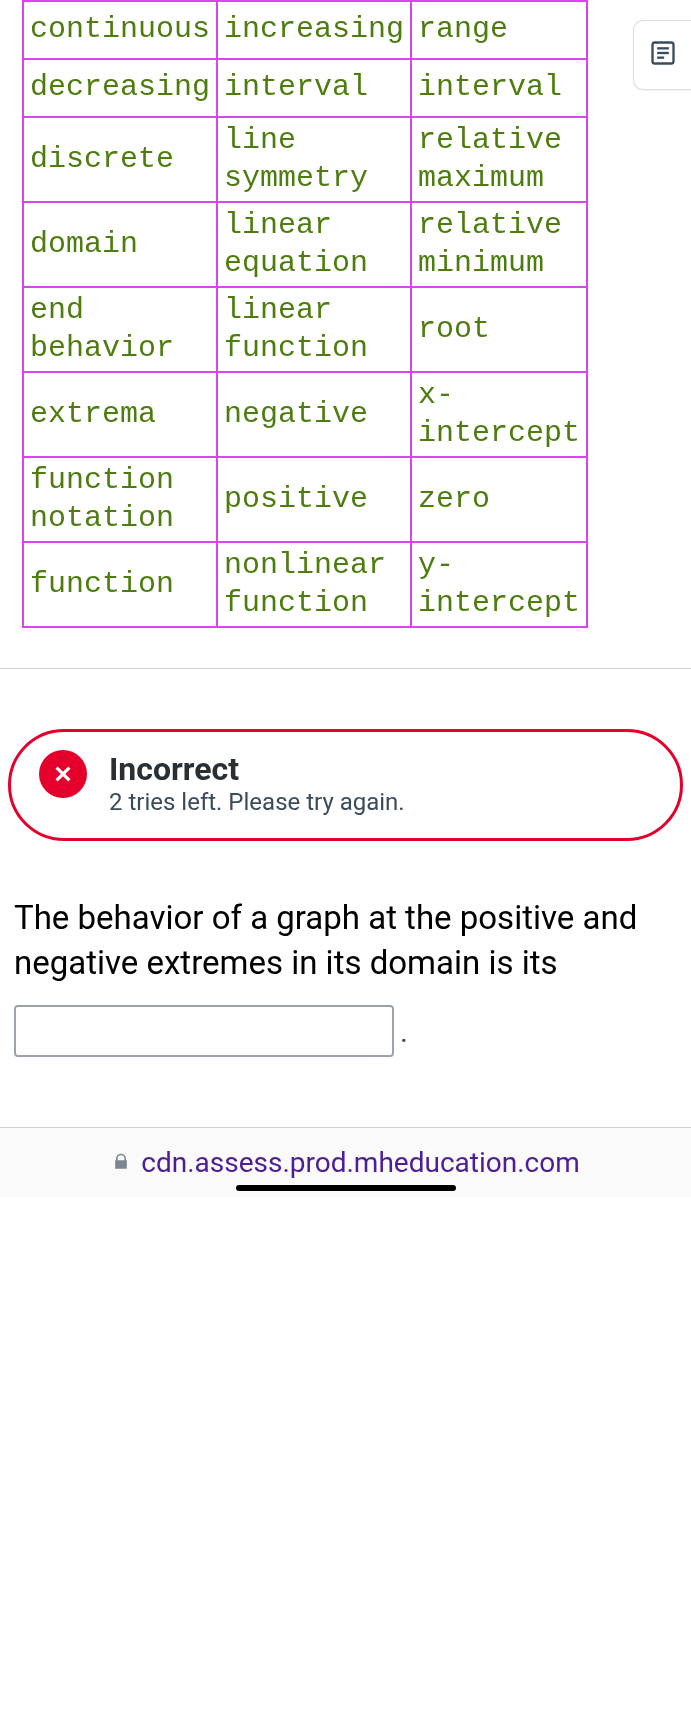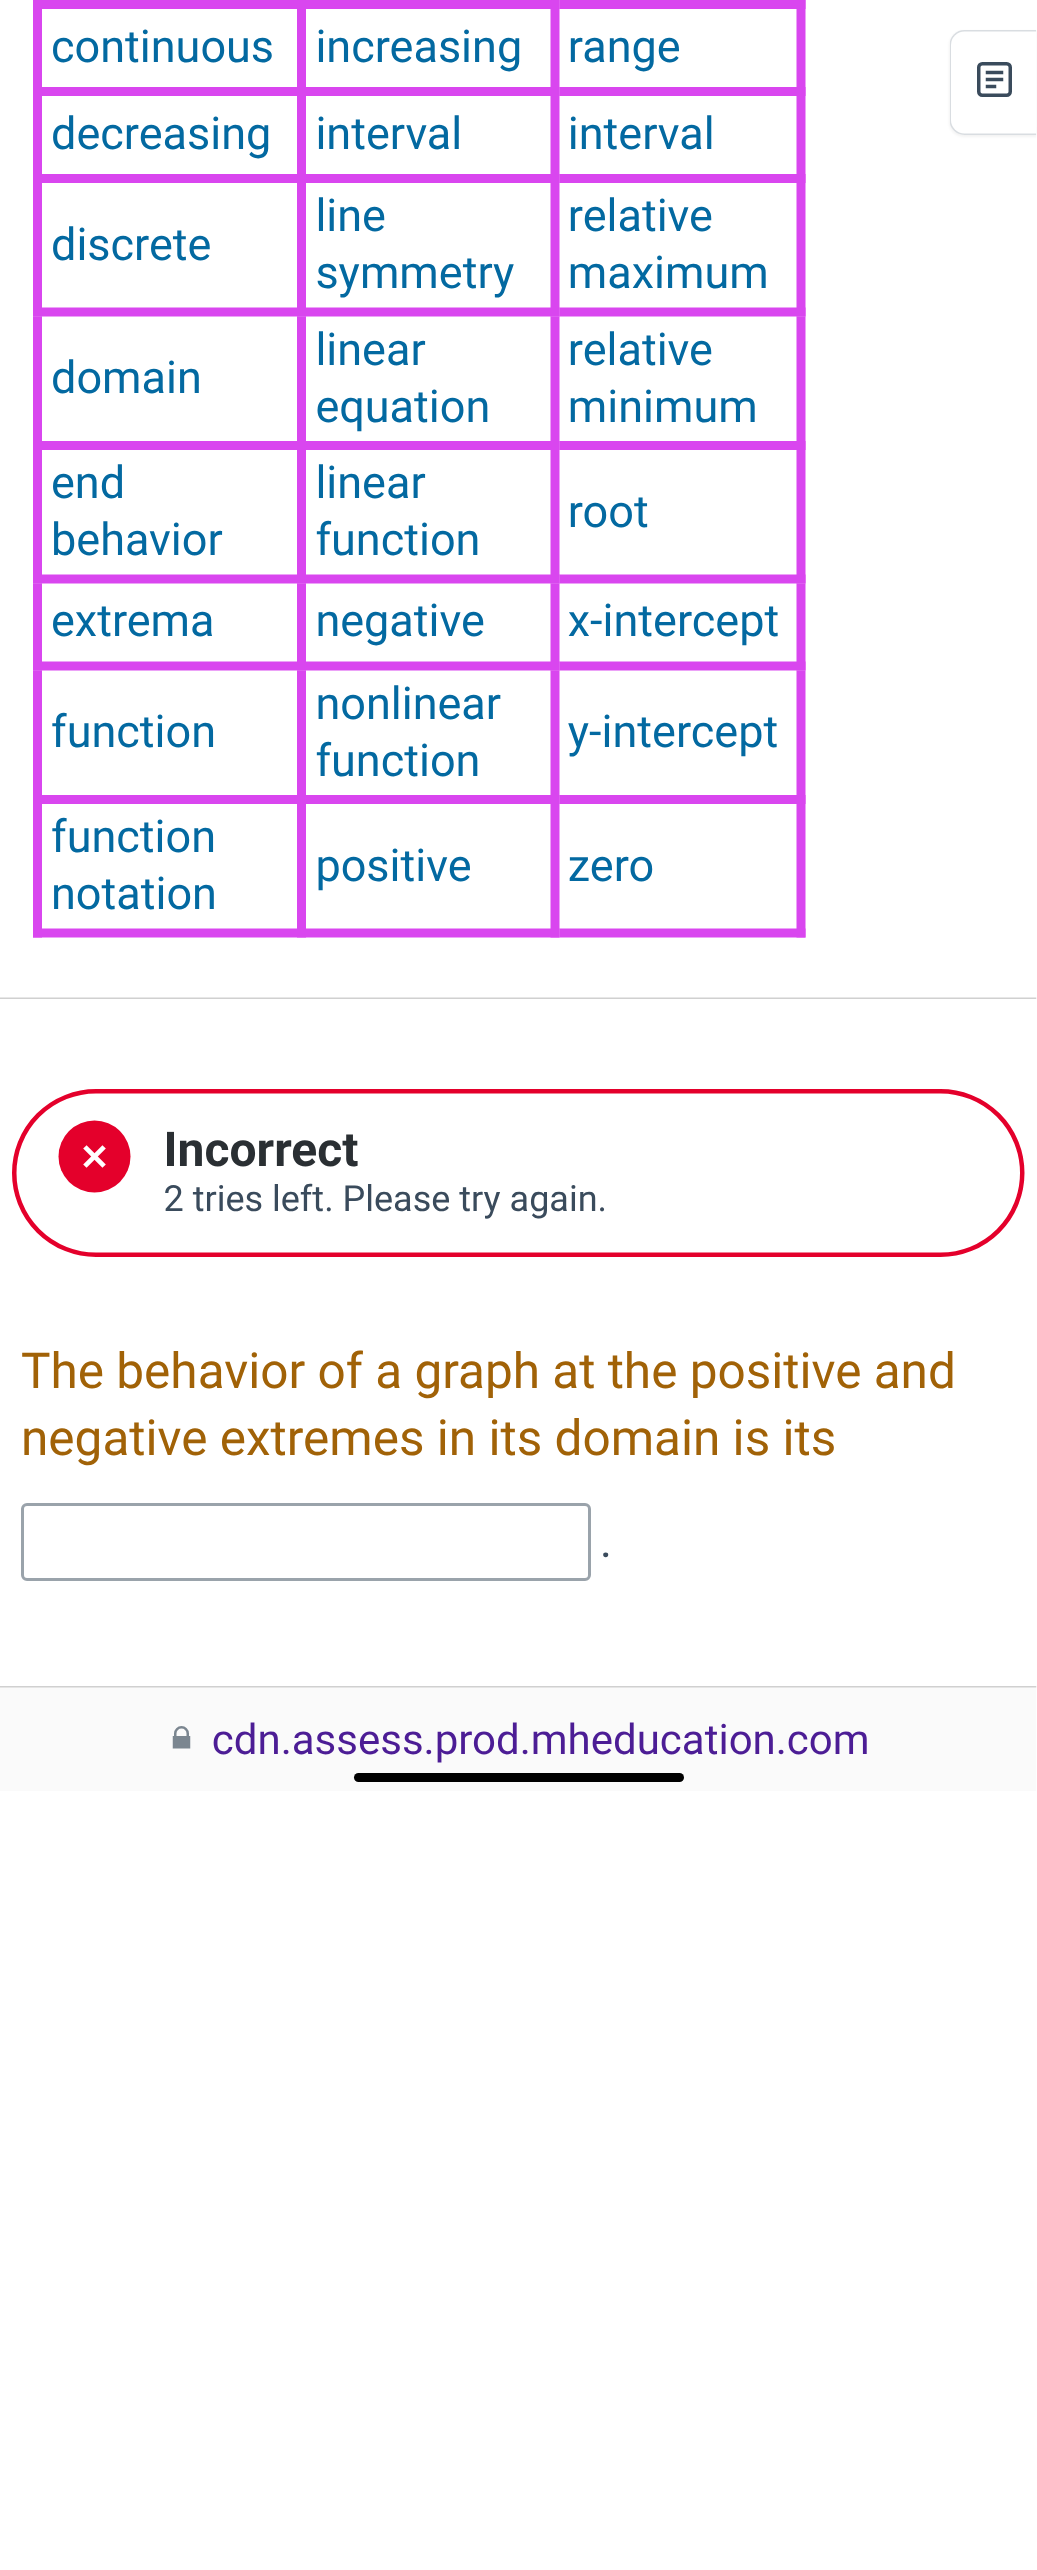--- a/index.html
+++ b/index.html
@@ -17,27 +17,28 @@
     border-bottom: 1px solid #d0d0d0;
     padding: 0 22px 40px 22px;
     background: #fff;
   }
   table.vocab {
     border-collapse: collapse;
     width: 515px;
     margin-bottom: 0;
   }
   table.vocab td {
-    border: 6px solid #d946ef;
+    border: 2px solid #d946ef;
     padding: 4px 6px;
     font-size: 30px;
     line-height: 1.25;
     vertical-align: middle;
-    color: #0369a1;
+    color: #4d7c0f;
     height: 58px;
+    font-family: Liberation Mono, monospace;
   }
   table.vocab td.two-line { line-height: 1.25; }
   .side-btn {
     position: absolute;
     right: 0;
     top: 20px;
     width: 58px;
     height: 70px;
     border: 1px solid #d9dde1;
     border-right: none;
@@ -77,21 +78,21 @@
   }
   .feedback .text .sub {
     font-size: 24px;
     color: #3a4b5c;
   }
 
   .question {
     padding: 55px 14px 10px 14px;
     font-size: 33px;
     line-height: 1.35;
-    color: #a16207;
+    color: #000000;
   }
   .answer-row {
     padding: 10px 14px 70px 14px;
     display: flex;
     align-items: center;
     gap: 4px;
   }
   .answer-input {
     width: 380px;
     height: 52px;
@@ -163,28 +164,28 @@
         <td class="two-line">end behavior</td>
         <td class="two-line">linear function</td>
         <td class="two-line">root</td>
       </tr>
       <tr>
         <td class="two-line">extrema</td>
         <td class="two-line">negative</td>
         <td class="two-line">x-intercept</td>
       </tr>
       <tr>
+        <td class="two-line">function notation</td>
+        <td class="two-line">positive</td>
+        <td class="two-line">zero</td>
+      </tr>
+      <tr>
         <td class="two-line">function</td>
         <td class="two-line">nonlinear function</td>
         <td class="two-line">y-intercept</td>
-      </tr>
-      <tr>
-        <td class="two-line">function notation</td>
-        <td class="two-line">positive</td>
-        <td class="two-line">zero</td>
       </tr>
     </tbody>
       </table>
   </div>
 
   <div class="side-btn">
     <span>
       <svg viewBox="0 0 24 24" fill="none" stroke-width="2">
         <rect x="3" y="3" width="18" height="18" rx="2"></rect>
         <line x1="7" y1="8" x2="17" y2="8"></line>

